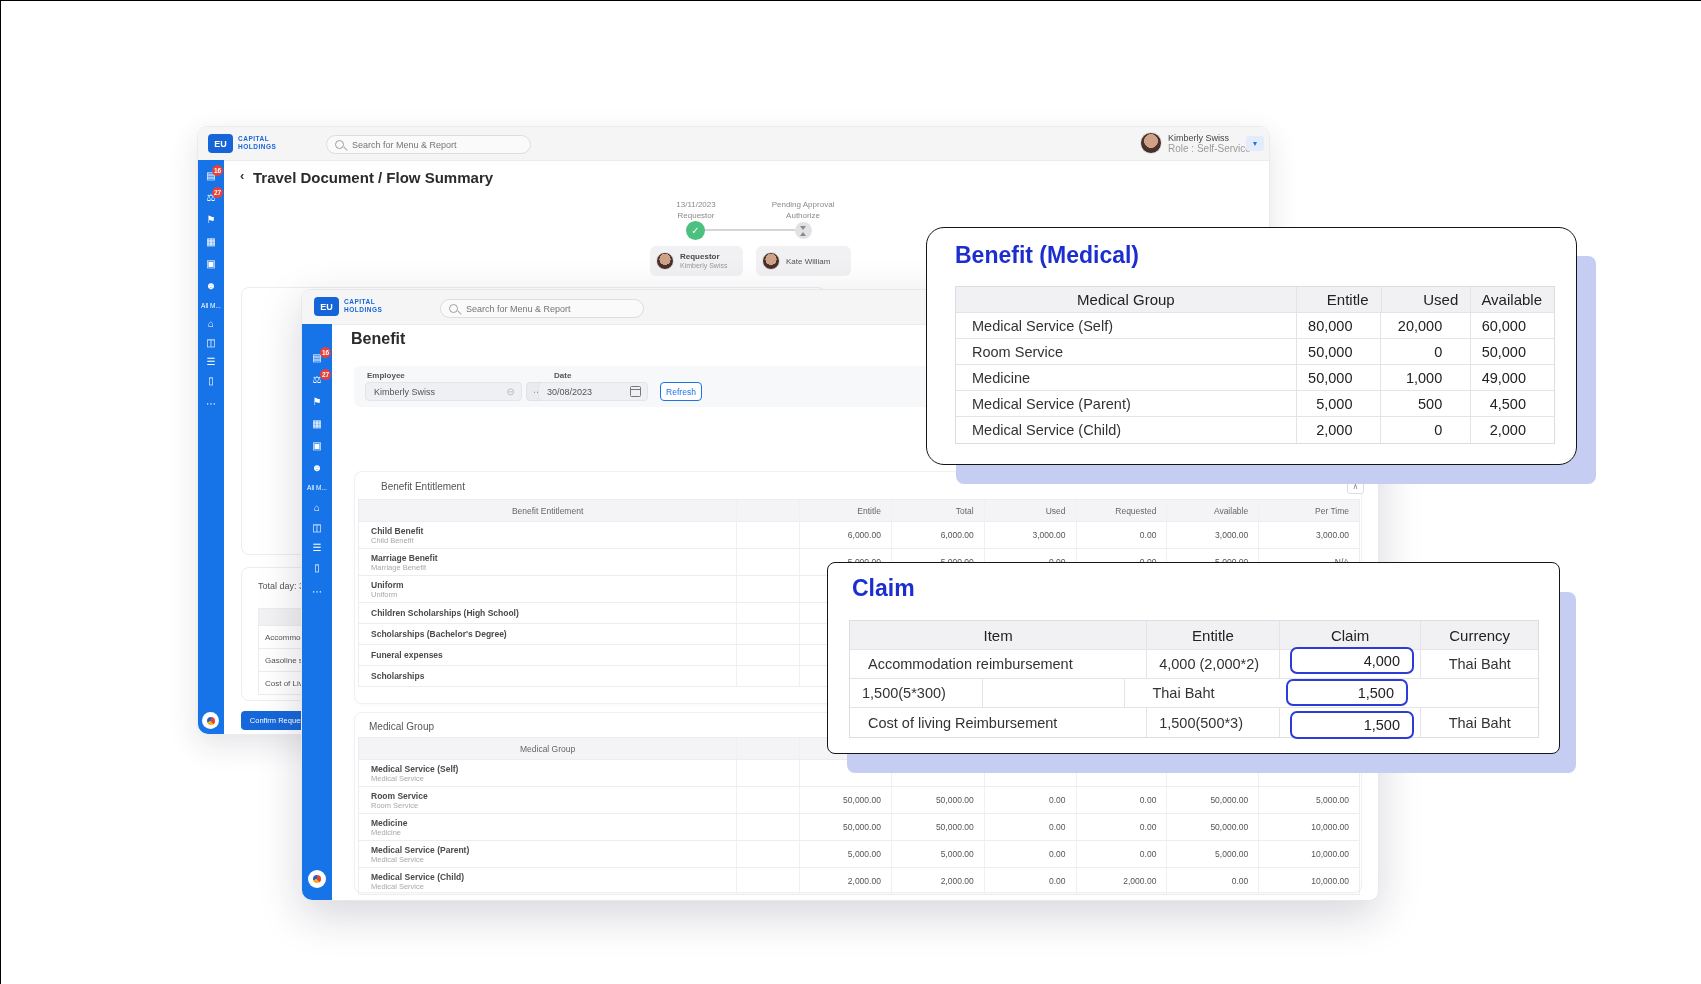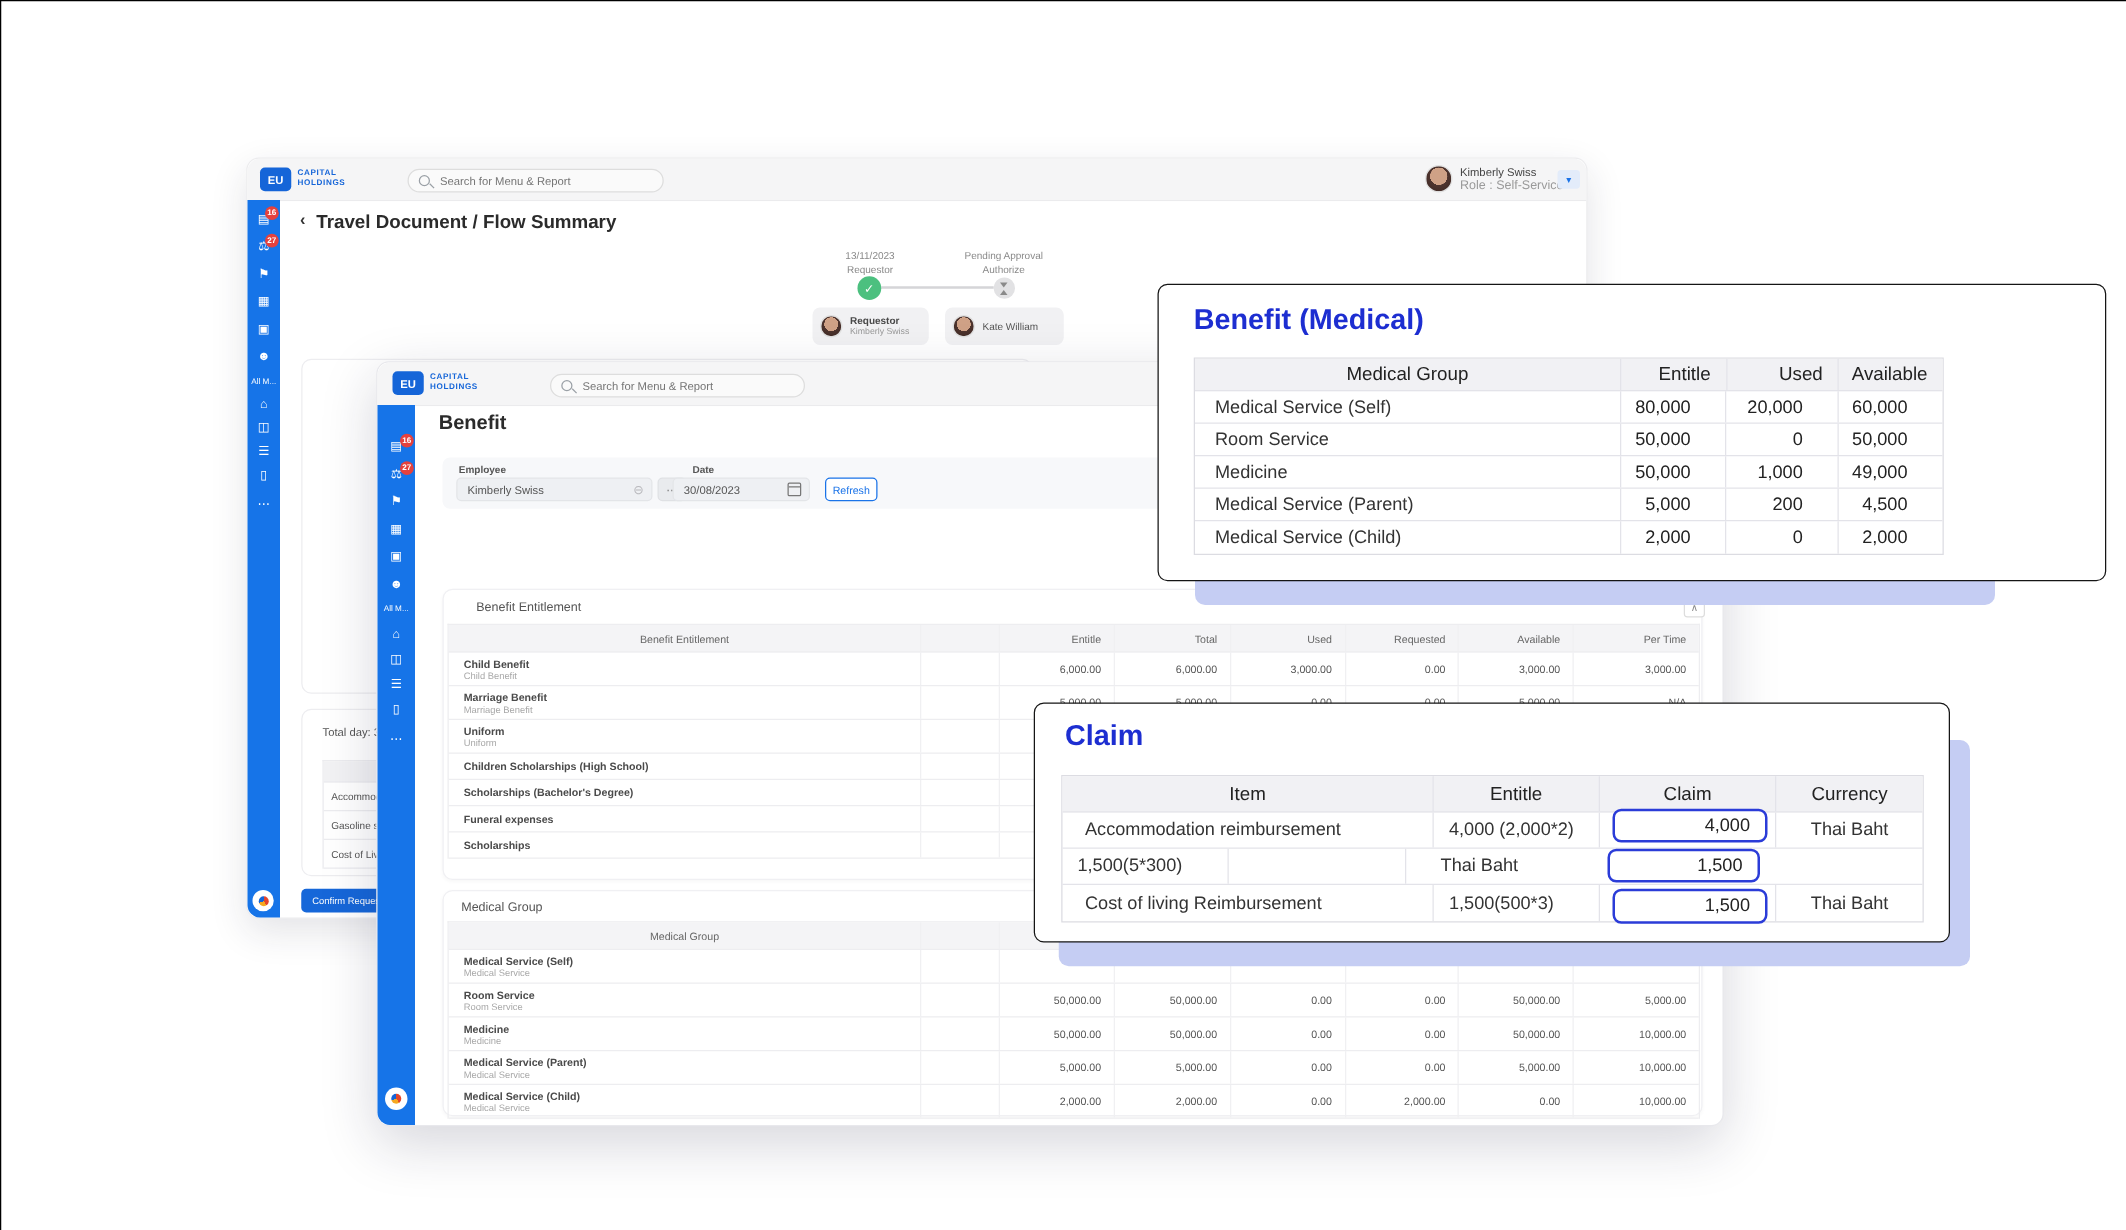--- a/index.html
+++ b/index.html
@@ -411,21 +411,21 @@
           <div class="cell c5 num">0.00</div>
           <div class="cell c6 num">2,000.00</div>
           <div class="cell c7 num">0.00</div>
           <div class="cell c8 num">10,000.00</div>
         </div>
       </div>
     </div>
   </div>
 
   <div class="popshadow" style="left:955px;top:255px;width:640px;height:228px;"></div>
-  <div class="popcard" style="left:925px;top:226px;width:759px;height:238px;">
+  <div class="popcard" style="left:925px;top:226px;width:651px;height:238px;border-radius:18px;">
     <div class="poptitle" style="left:28px;top:14px;">Benefit (Medical)</div>
     <div class="ptab mpt" style="left:28px;top:58px;width:600px;">
       <div class="trow thead">
         <div class="cell c1 hc center">Medical Group</div>
         <div class="cell c2 hc">Entitle</div>
         <div class="cell c3 hc">Used</div>
         <div class="cell c4 hc">Available</div>
       </div>
       <div class="trow">
         <div class="cell c1 nmc">Medical Service (Self)</div>
@@ -441,21 +441,21 @@
       </div>
       <div class="trow">
         <div class="cell c1 nmc">Medicine</div>
         <div class="cell c2 num">50,000</div>
         <div class="cell c3 num">1,000</div>
         <div class="cell c4 num">49,000</div>
       </div>
       <div class="trow">
         <div class="cell c1 nmc">Medical Service (Parent)</div>
         <div class="cell c2 num">5,000</div>
-        <div class="cell c3 num">200</div>
+        <div class="cell c3 num">500</div>
         <div class="cell c4 num">4,500</div>
       </div>
       <div class="trow">
         <div class="cell c1 nmc">Medical Service (Child)</div>
         <div class="cell c2 num">2,000</div>
         <div class="cell c3 num">0</div>
         <div class="cell c4 num">2,000</div>
       </div>
     </div>
   </div>

